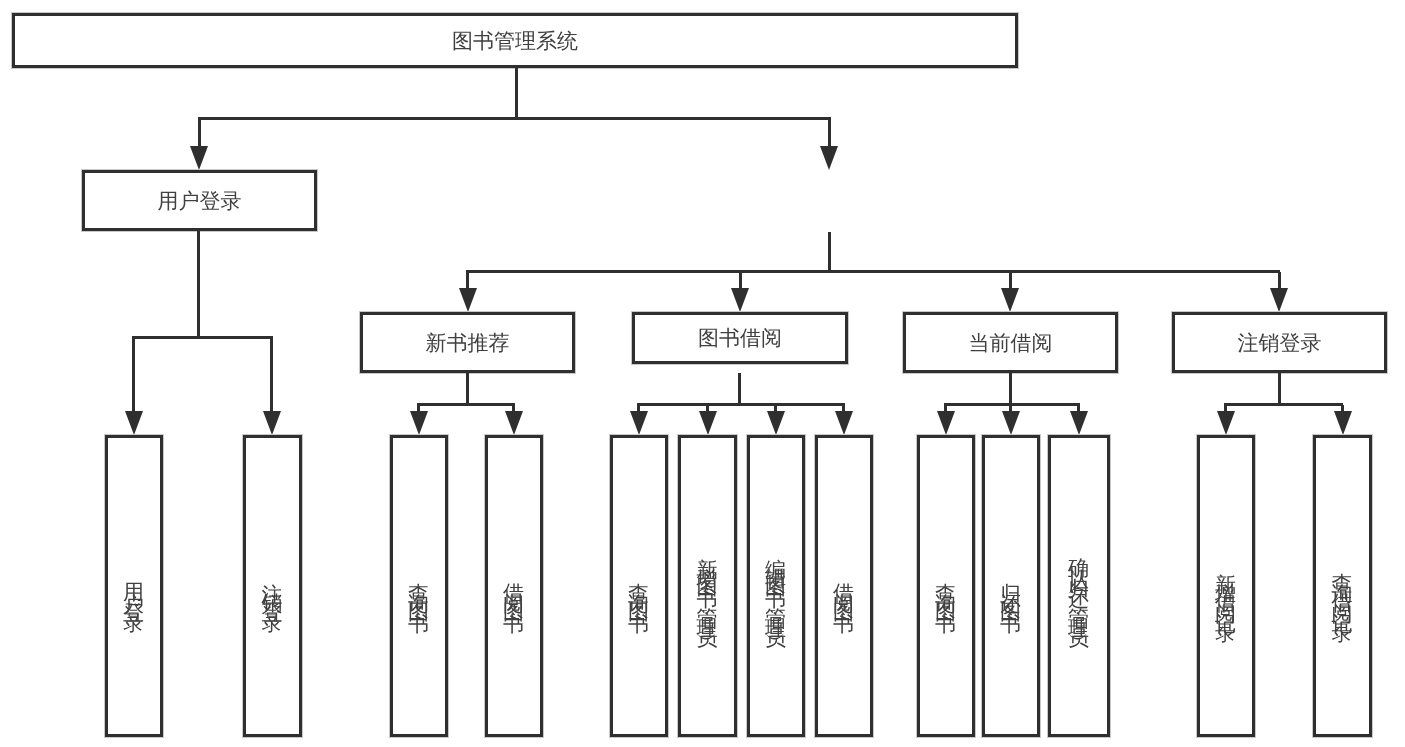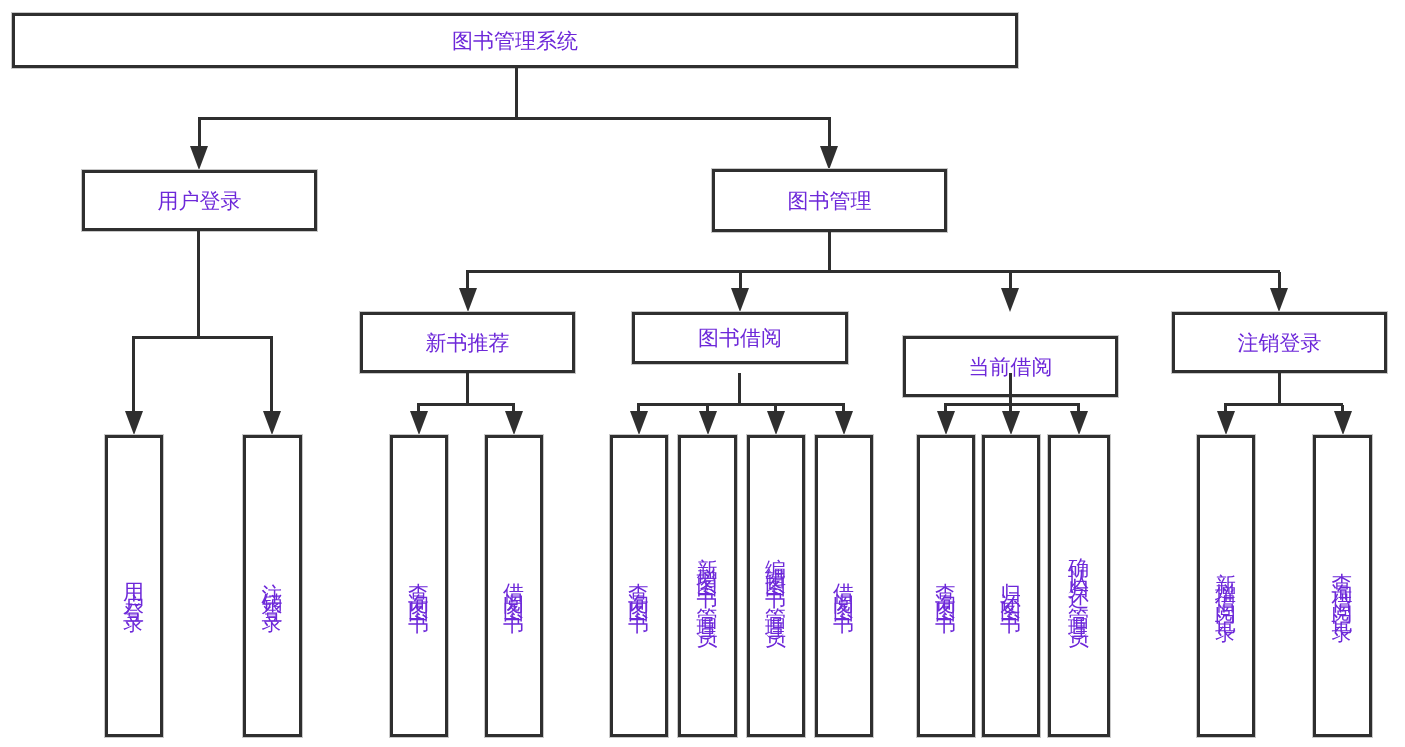--- a/index.html
+++ b/index.html
@@ -13,21 +13,21 @@
   }
   .box {
     position: absolute;
     box-sizing: border-box;
     border: 3px solid #2f2f2f;
     background: #ffffff;
     box-shadow: 0 0 0 1px #c9c9c9;
     display: flex;
     align-items: center;
     justify-content: center;
-    color: #6d28d9;
+    color: #404040;
     font-size: 21px;
   }
   .h-box span { white-space: nowrap; }
   .v-box span {
     writing-mode: vertical-rl;
     text-orientation: mixed;
     letter-spacing: 10px;
     line-height: 1;
     white-space: nowrap;
   }
@@ -63,23 +63,20 @@
   <div class="vl" style="left:515px; top:68px; height:50px;"></div>
   <div class="hl" style="left:198px; top:117px; width:633px;"></div>
   <div class="vl" style="left:198px; top:119px; height:31px;"></div>
   <div class="arrow" style="left:190px; top:146px;"></div>
   <div class="vl" style="left:828px; top:119px; height:31px;"></div>
   <div class="arrow" style="left:820px; top:146px;"></div>
 
   <div class="box h-box" style="left:82px; top:170px; width:235px; height:61px;">
     <span>用户登录</span>
   </div>
-  <div class="box h-box" style="left:712px; top:169px; width:235px; height:63px;">
-    <span>图书管理</span>
-  </div>
 
   <div class="vl" style="left:197px; top:231px; height:106px;"></div>
   <div class="hl" style="left:132px; top:336px; width:141px;"></div>
   <div class="vl" style="left:132px; top:338px; height:73px;"></div>
   <div class="arrow" style="left:125px; top:411px;"></div>
   <div class="vl" style="left:270px; top:338px; height:73px;"></div>
   <div class="arrow" style="left:263px; top:411px;"></div>
 
   <div class="vl" style="left:828px; top:232px; height:40px;"></div>
   <div class="hl" style="left:466px; top:270px; width:814px;"></div>
@@ -91,21 +88,21 @@
   <div class="arrow" style="left:1001px; top:288px;"></div>
   <div class="vl" style="left:1278px; top:272px; height:16px;"></div>
   <div class="arrow" style="left:1270px; top:288px;"></div>
 
   <div class="box h-box" style="left:360px; top:312px; width:215px; height:61px;">
     <span>新书推荐</span>
   </div>
   <div class="box h-box" style="left:632px; top:312px; width:216px; height:52px;">
     <span>图书借阅</span>
   </div>
-  <div class="box h-box" style="left:903px; top:312px; width:215px; height:61px;margin-top:24px;">
+  <div class="box h-box" style="left:903px; top:312px; width:215px; height:61px;">
     <span>当前借阅</span>
   </div>
   <div class="box h-box" style="left:1172px; top:312px; width:215px; height:61px;">
     <span>注销登录</span>
   </div>
 
   <div class="vl" style="left:466px; top:373px; height:32px;"></div>
   <div class="hl" style="left:417px; top:403px; width:98px;"></div>
   <div class="vl" style="left:417px; top:405px; height:8px;"></div>
   <div class="arrow" style="left:410px; top:411px;"></div>

